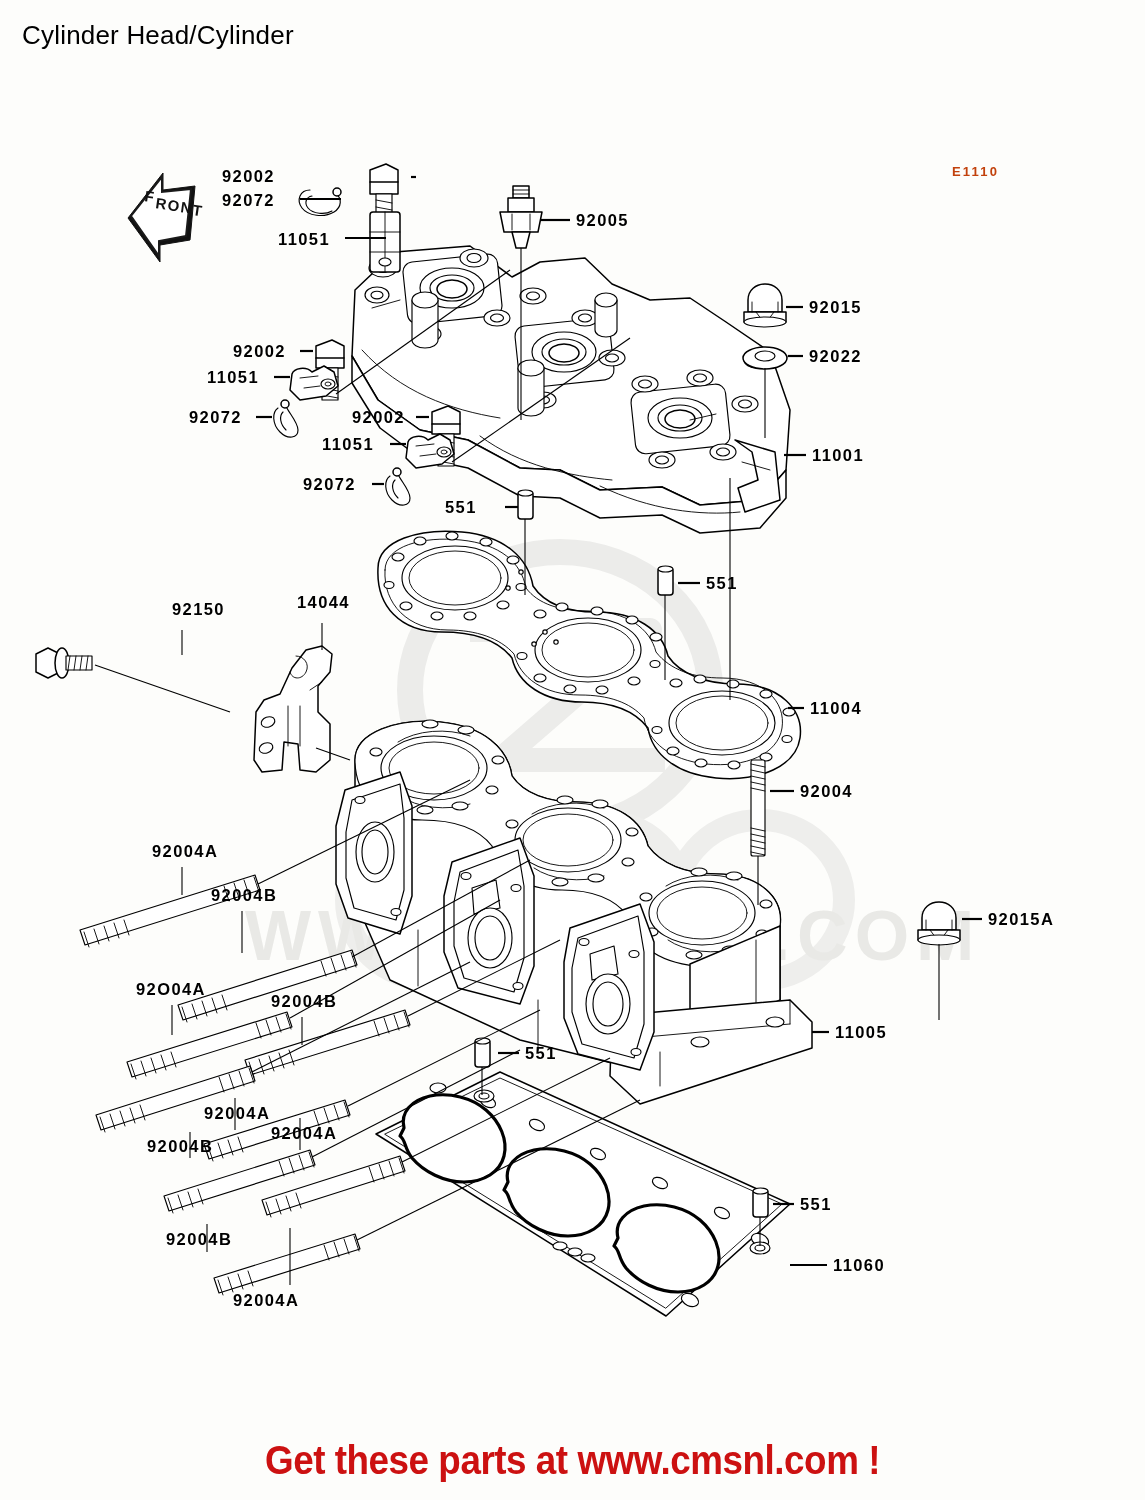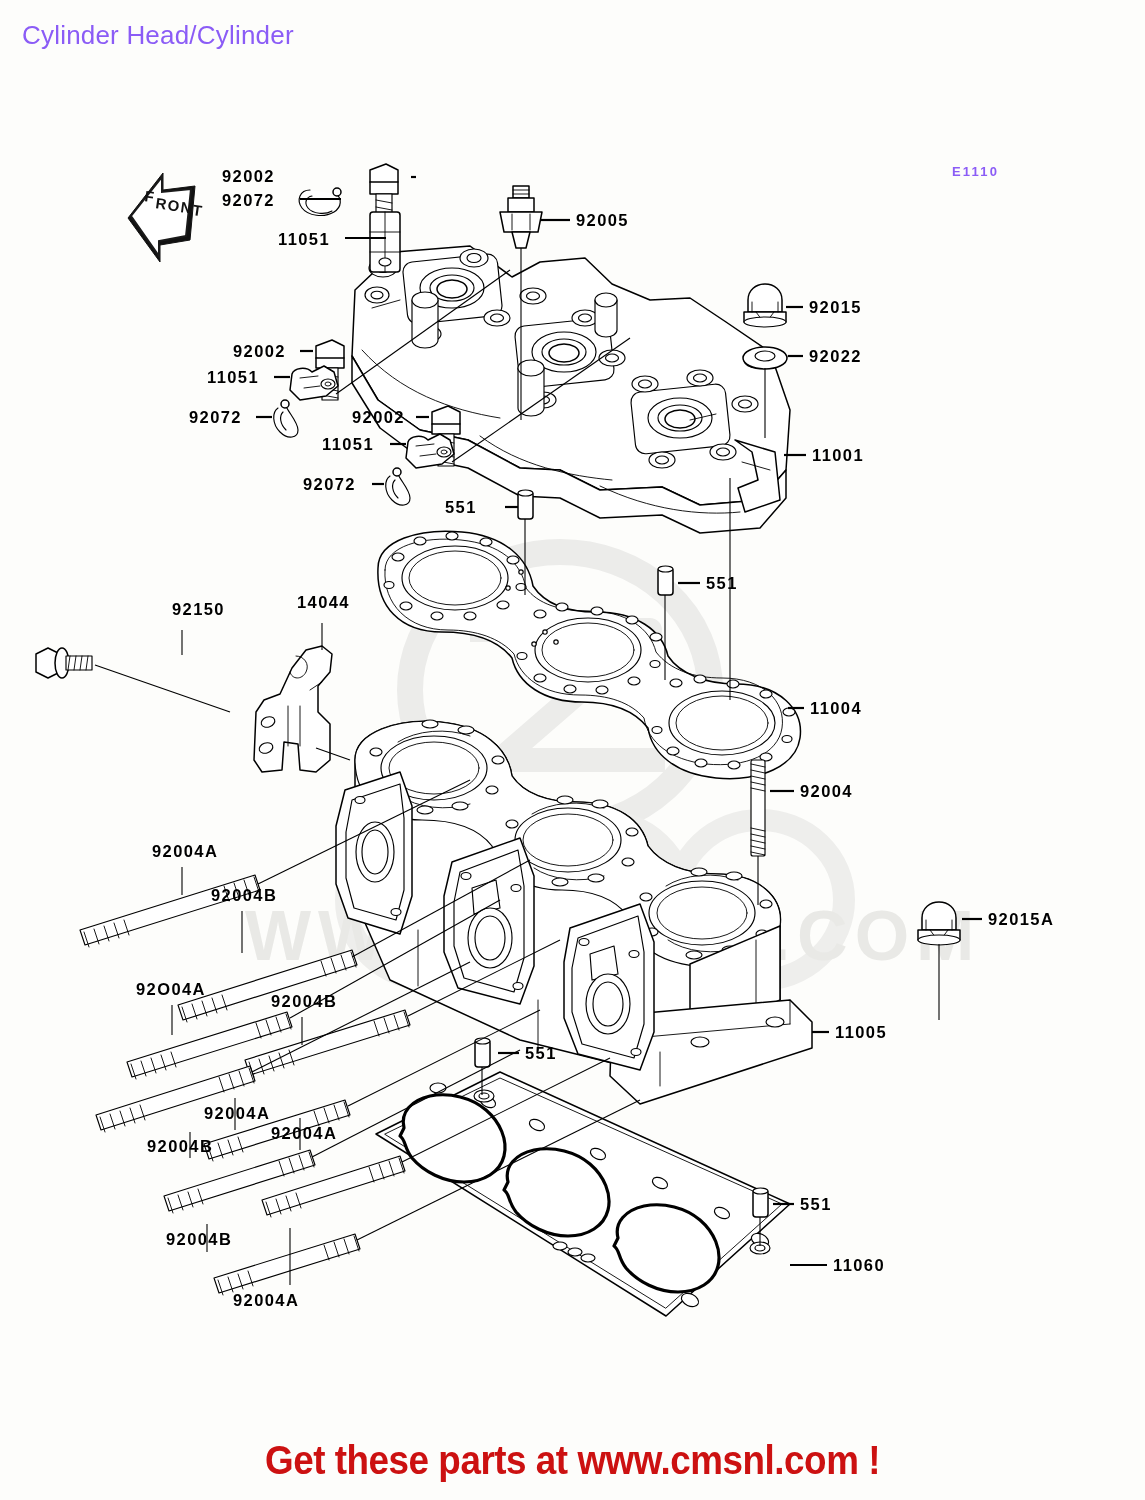--- a/index.html
+++ b/index.html
@@ -12,32 +12,32 @@
     height: 1500px;
     position: relative;
     overflow: hidden;
     font-family: "Liberation Sans", sans-serif;
   }
   #page-title {
     position: absolute;
     left: 22px;
     top: 20px;
     font-size: 26px;
-    color: #8b5cf6;
+    color: #000000;
     font-weight: 400;
     letter-spacing: 0.2px;
     white-space: nowrap;
   }
   #diagram-code {
     position: absolute;
     left: 952px;
     top: 164px;
     font-size: 13px;
     font-weight: bold;
-    color: #8b5cf6;
+    color: #c2410c;
     letter-spacing: 2.2px;
   }
   #footer-cta {
     position: absolute;
     left: 0;
     top: 1438px;
     width: 1145px;
     text-align: center;
     font-size: 40px;
     font-weight: bold;

